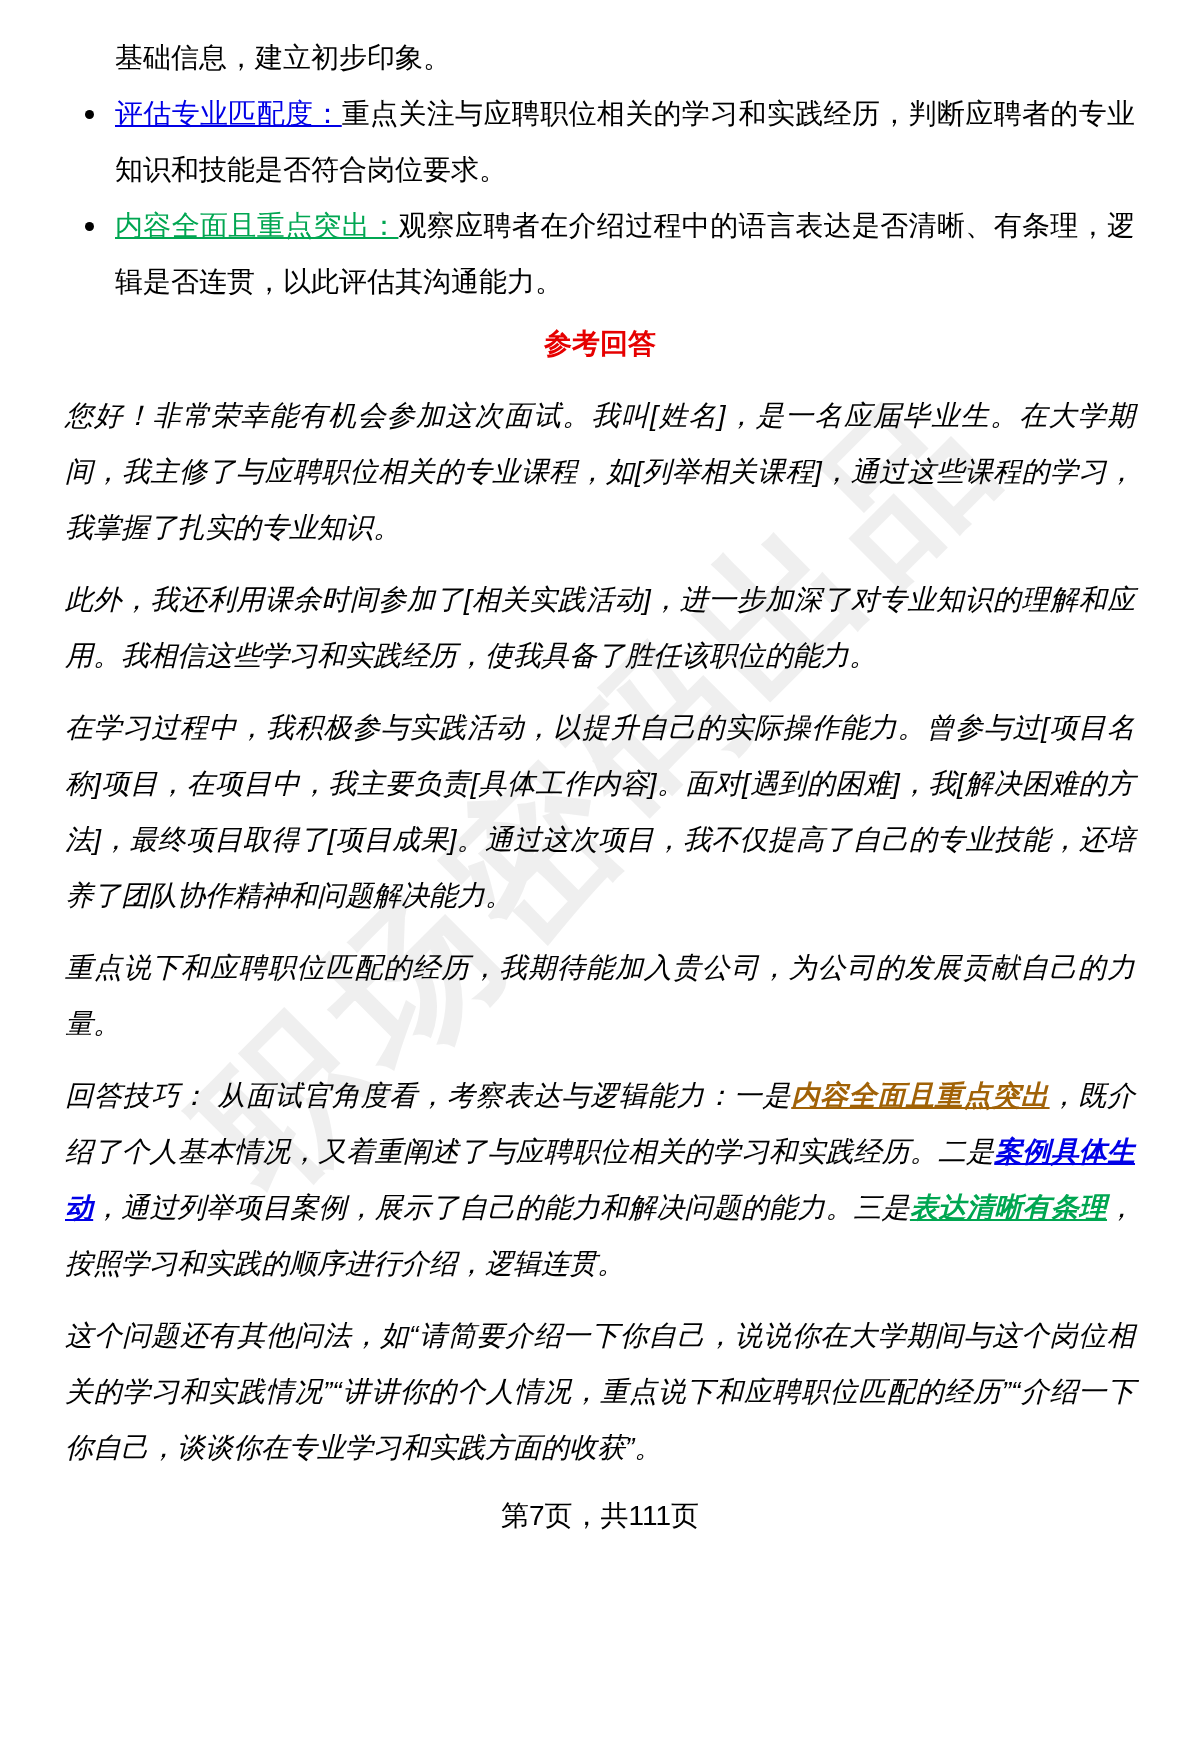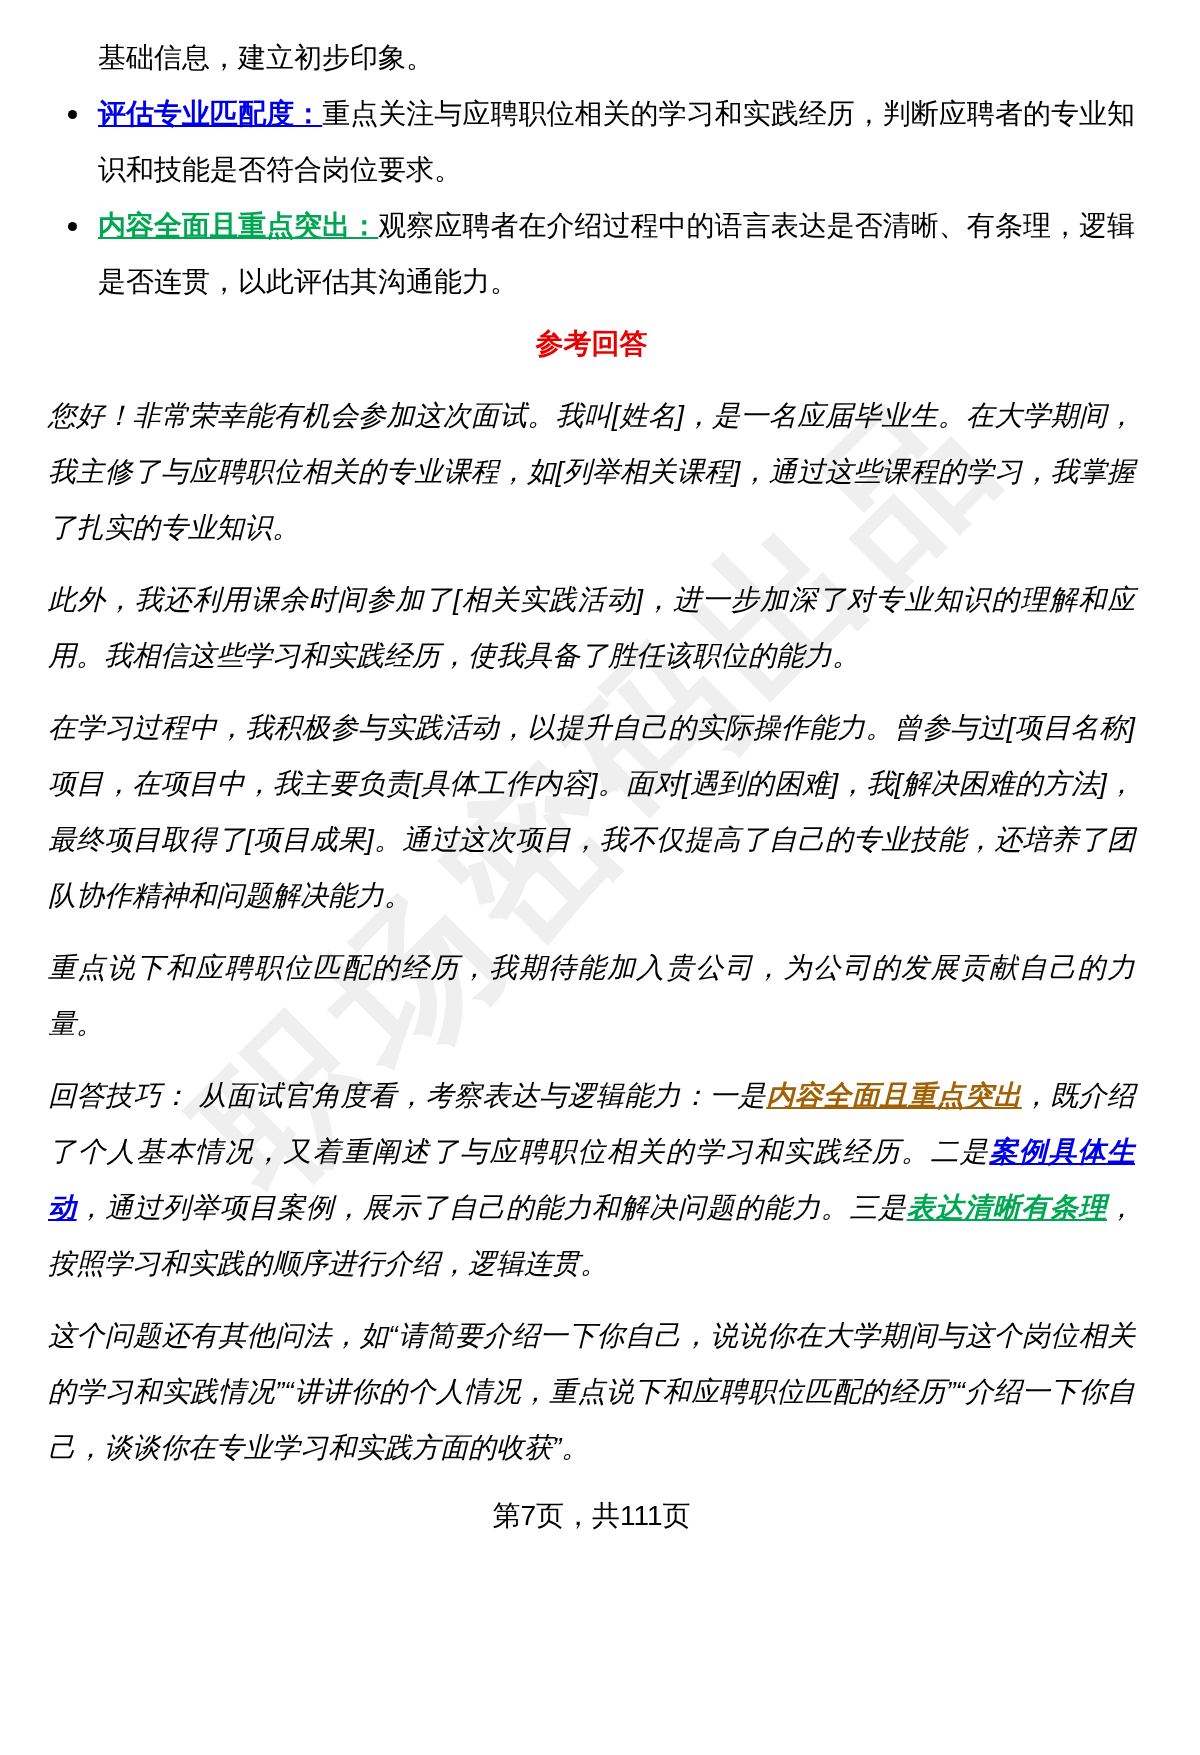--- a/index.html
+++ b/index.html
@@ -23,37 +23,37 @@
     font-weight: bold;
     letter-spacing: 14px;
     white-space: nowrap;
     color: rgba(100, 100, 100, 0.10);
     pointer-events: none;
     z-index: 0;
   }
   .content {
     position: relative;
     z-index: 1;
-    padding: 30px 65px 0 48px;
+    padding: 30px 65px 0 65px;
     font-size: 28px;
     line-height: 56px;
     text-align: justify;
   }
   .cont-line { margin-left: 50px; }
   .bullet-item { position: relative; padding-left: 50px; }
   .bullet-dot {
     position: absolute;
     left: 20px;
     top: 24px;
     width: 9px;
     height: 9px;
     border-radius: 50%;
     background: #000000;
   }
-  .b-label { font-weight: bold; text-decoration: underline; }
+  .b-label { font-weight: normal; text-decoration: underline; }
   .blue  { color: #0000e6; }
   .green { color: #00a651; }
   .red   { color: #a16207; }
   .heading {
     color: #e60000;
     font-weight: bold;
     font-size: 28px;
     line-height: 56px;
     margin: 6px 0 16px 0;
     text-align: center;

